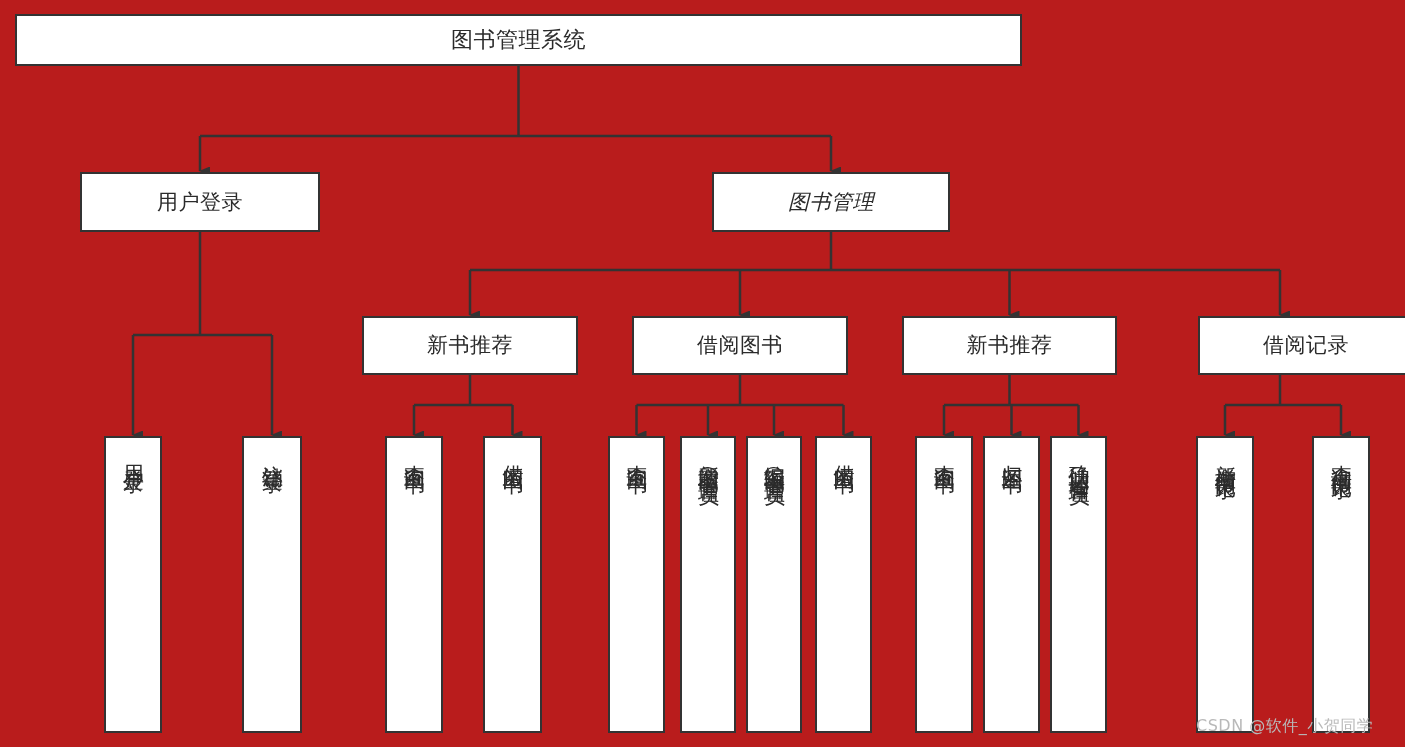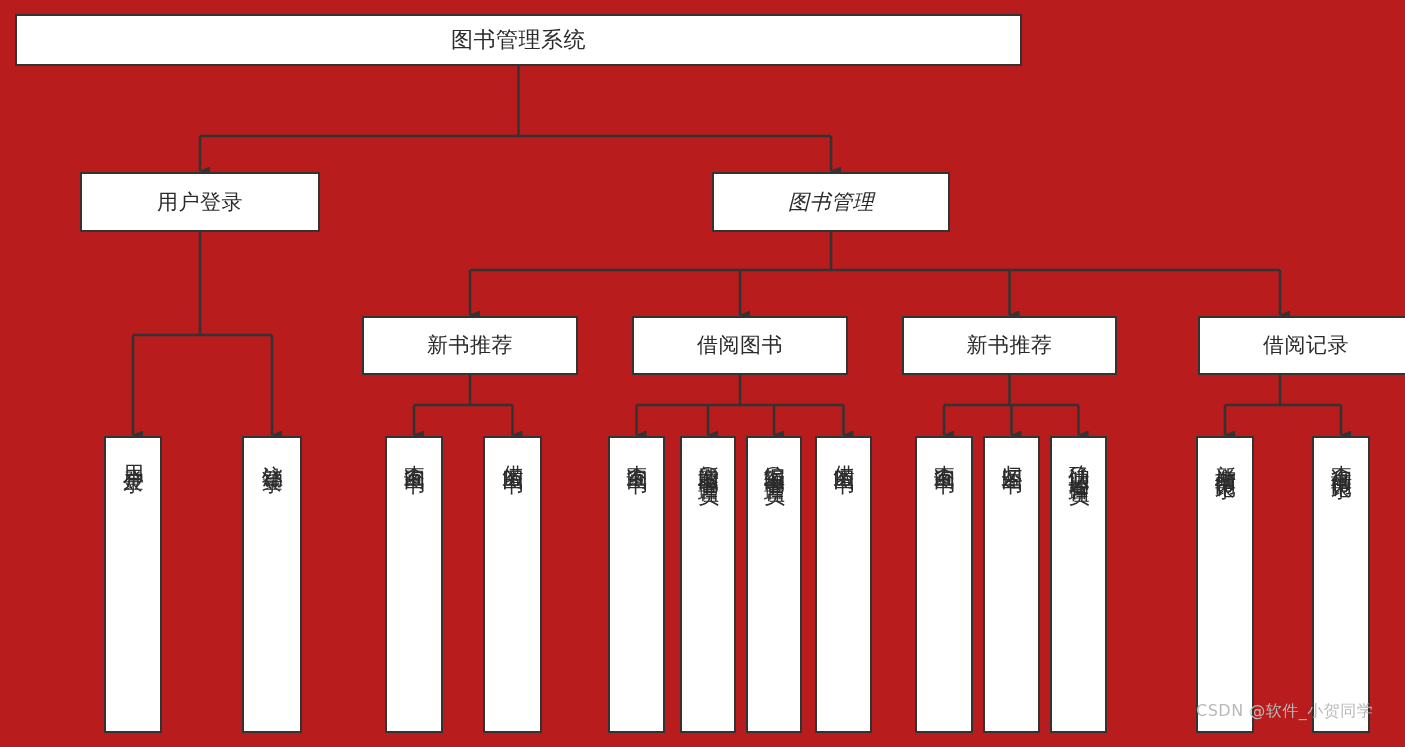--- a/index.html
+++ b/index.html
@@ -169,14 +169,14 @@
       <div class="node vert" style="left: 1050px; top: 436px; width: 57px; height: 297px; border-color: rgb(51, 51, 51); background: rgb(255, 255, 255); color: rgb(43, 43, 43);">
         <span class="label">确认归还（管理员）</span>
       </div>
       <div class="node vert" style="left: 1196px; top: 436px; width: 58px; height: 297px; border-color: rgb(51, 51, 51); background: rgb(255, 255, 255); color: rgb(43, 43, 43);">
         <span class="label">新增借阅记录</span>
       </div>
       <div class="node vert" style="left: 1312px; top: 436px; width: 58px; height: 297px; border-color: rgb(51, 51, 51); background: rgb(255, 255, 255); color: rgb(43, 43, 43);">
         <span class="label">查询借阅记录</span>
       </div>
     </div>
-  <div class="watermark" style="left: 1196px; top: 701px; color: rgb(185, 185, 185);">CSDN @软件_小贺同学</div>
+  <div class="watermark" style="left: 1196px; top: 716px; color: rgb(185, 185, 185);">CSDN @软件_小贺同学</div>
 </div>
 
 </body></html>

